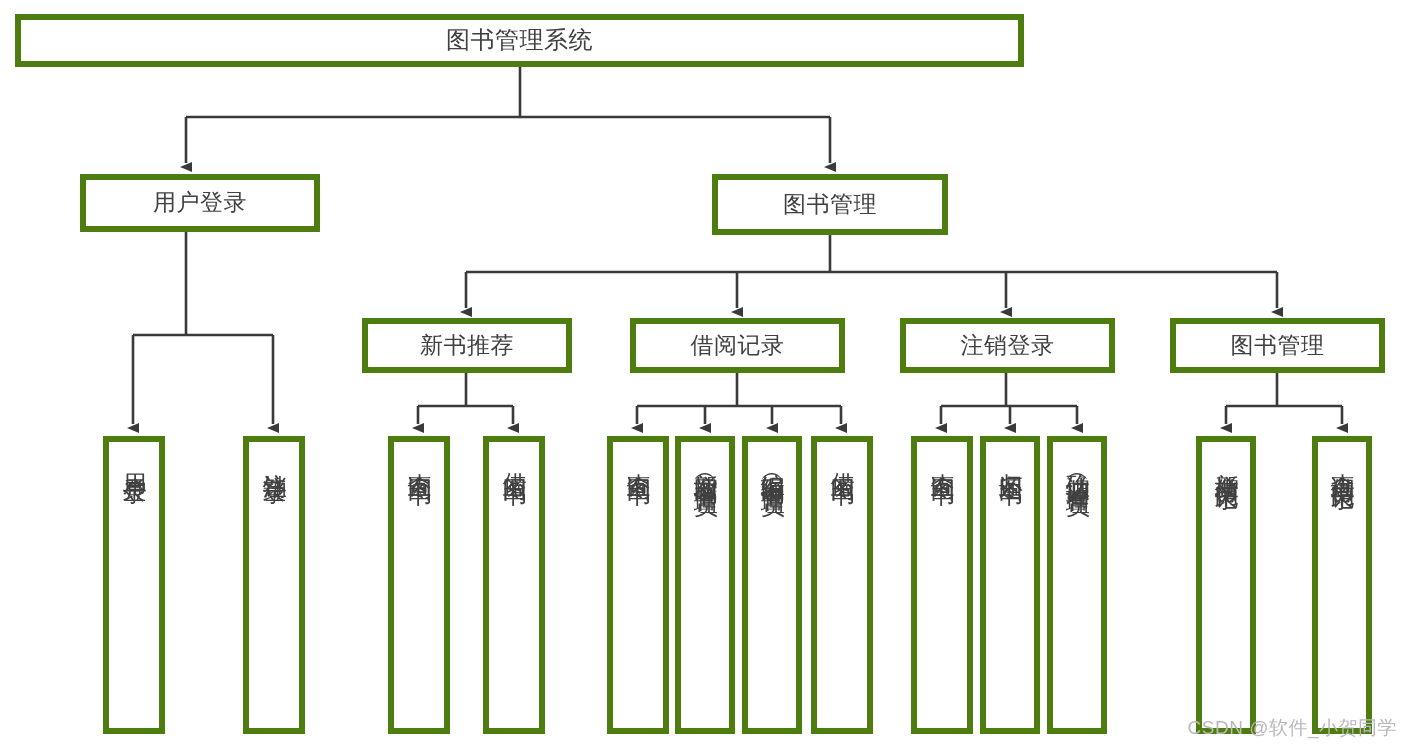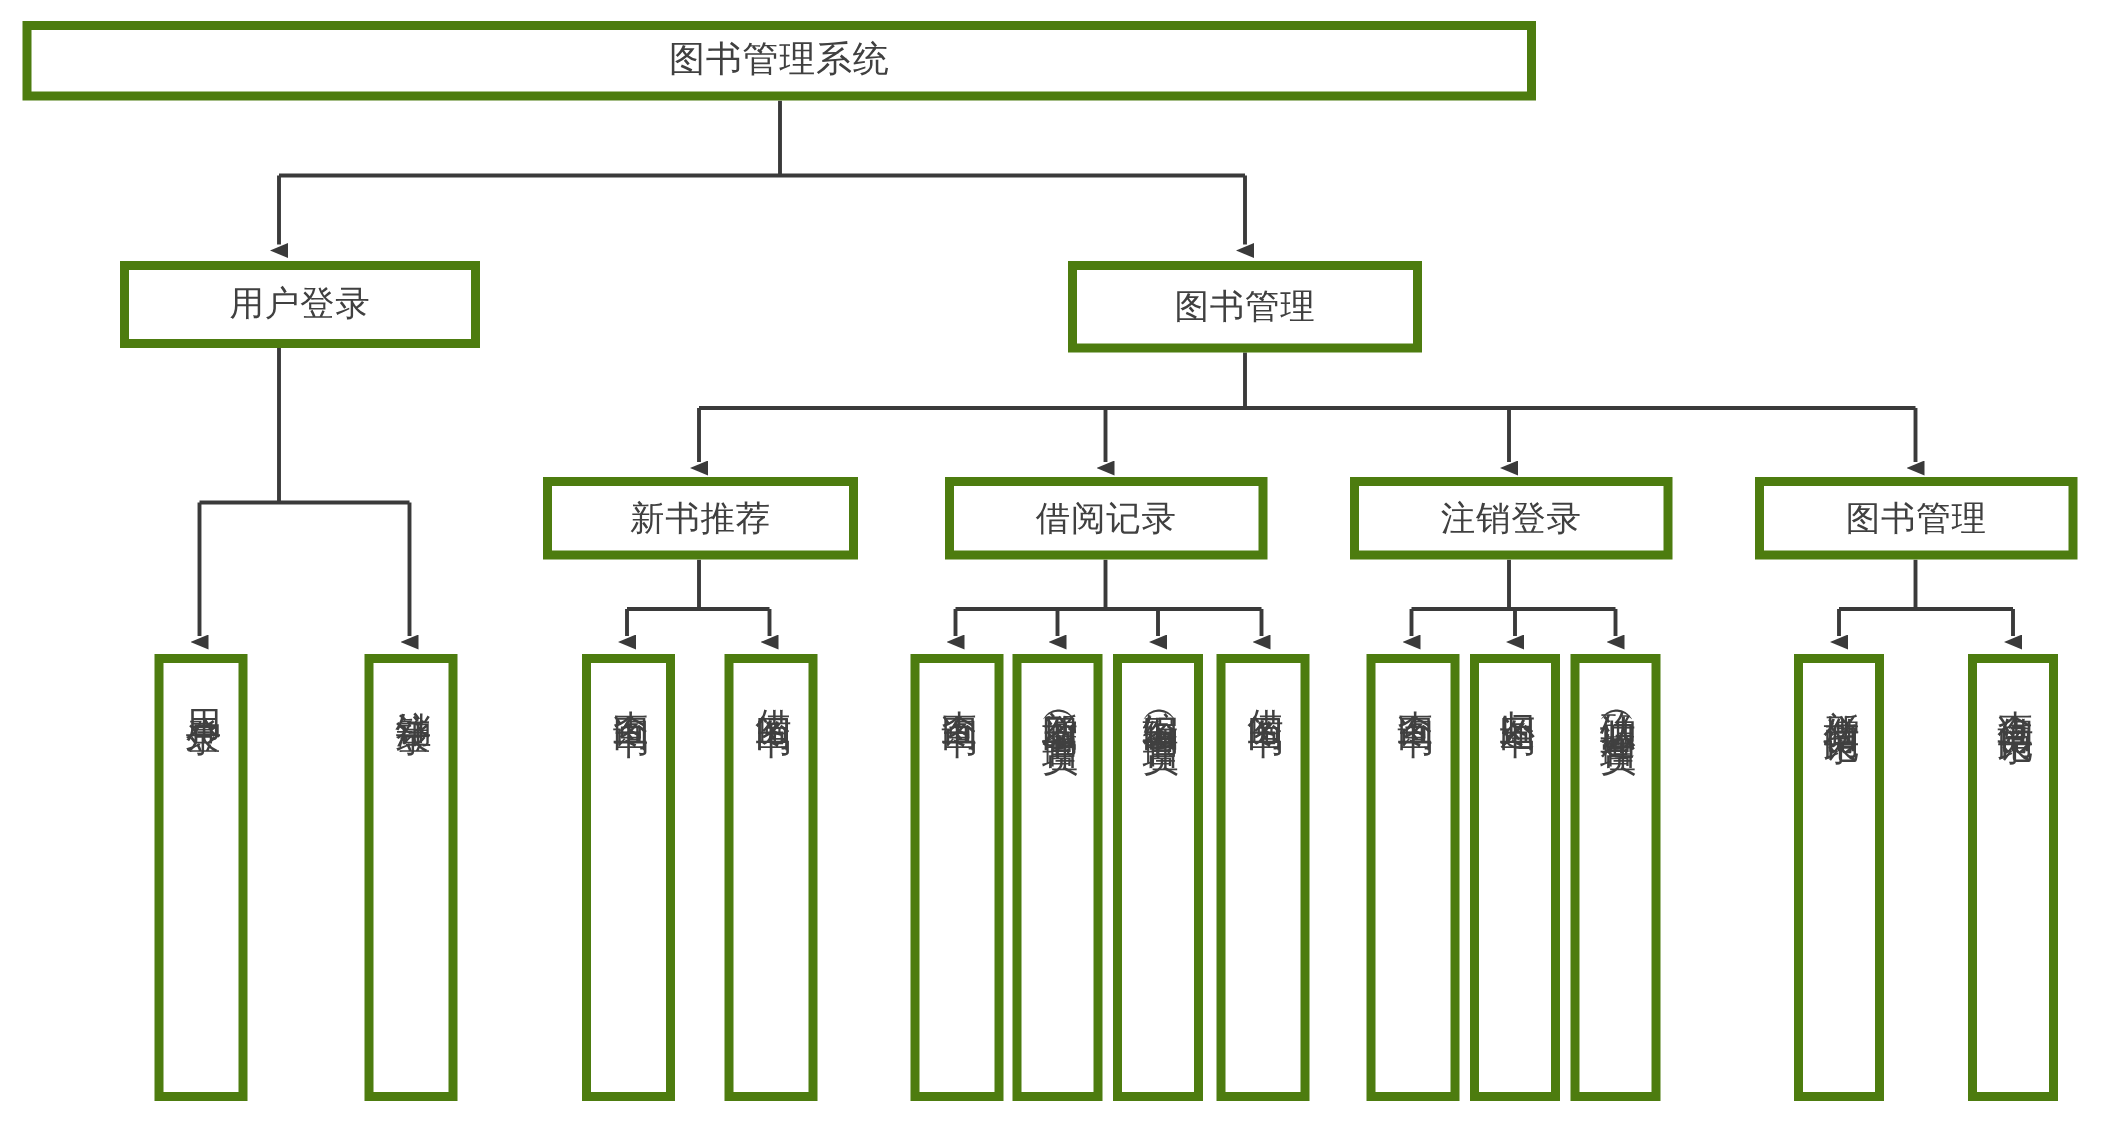--- a/index.html
+++ b/index.html
@@ -168,13 +168,14 @@
     <span class="label">确认归还（管理员）</span>
   </div>
 
   <div class="node vert" style="left:1196px;top:436px;width:60px;height:298px;">
     <span class="label">新增借阅记录</span>
   </div>
   <div class="node vert" style="left:1312px;top:436px;width:60px;height:298px;">
     <span class="label">查询借阅记录</span>
   </div>
 
+  <div class="watermark">CSDN @软件_小贺同学</div>
 </div>
 
 </body></html>

